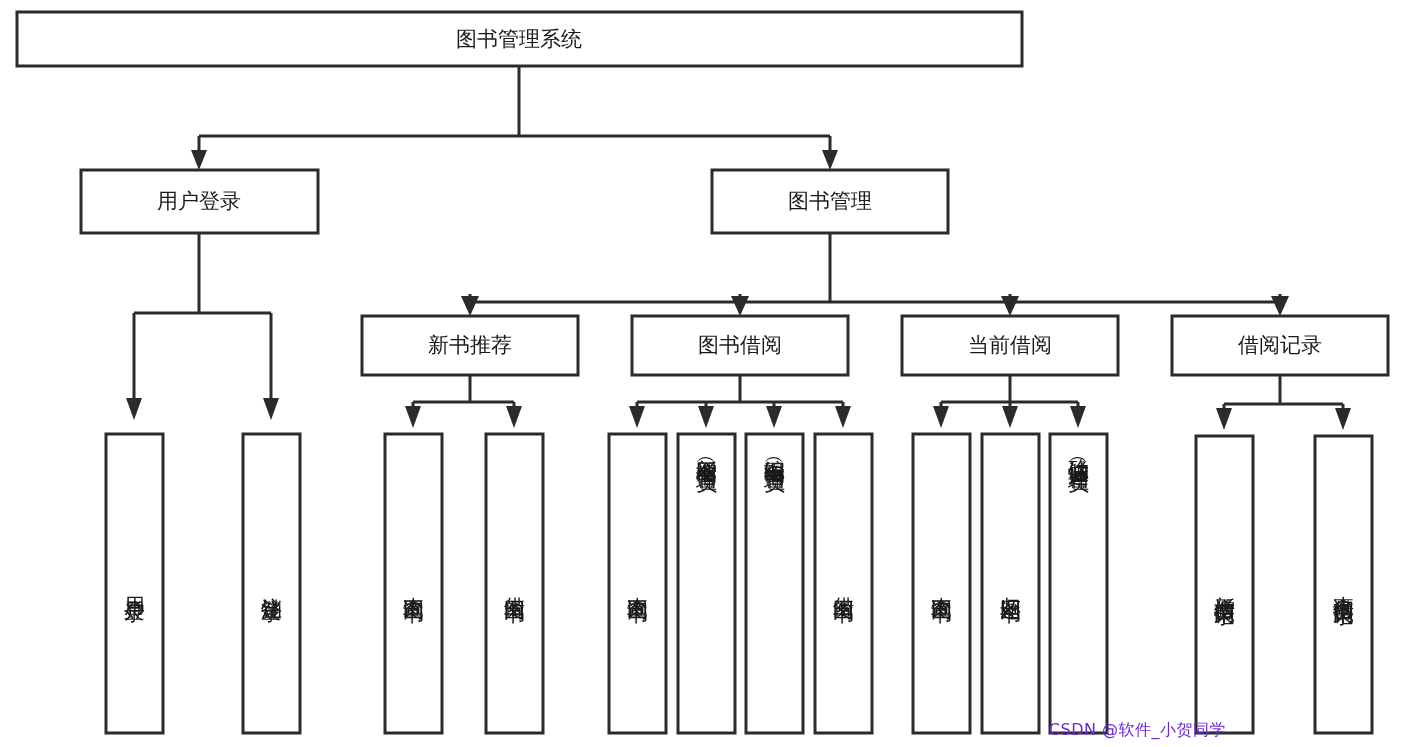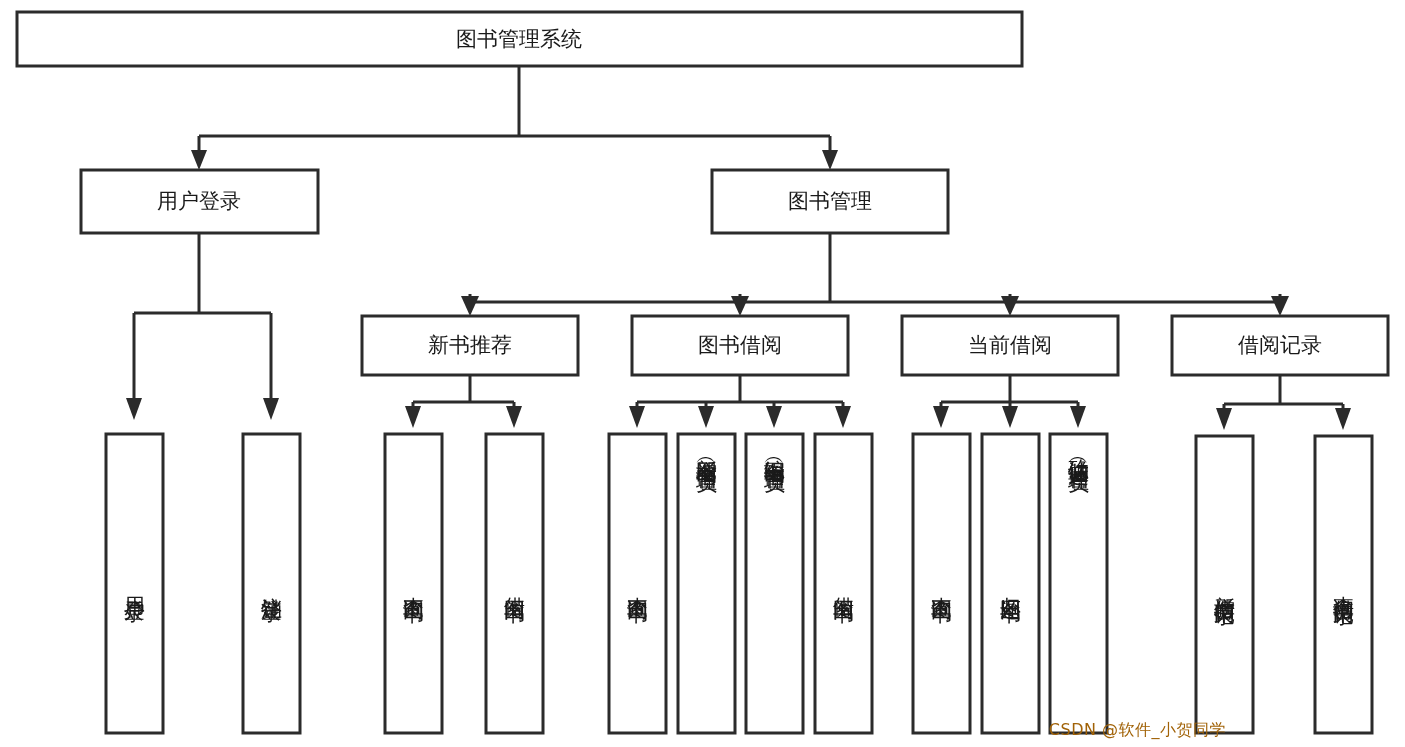--- a/index.html
+++ b/index.html
@@ -10,21 +10,21 @@
   .node-rect{fill:#ffffff;stroke:#2b2b2b;stroke-width:3;}
   .edge{stroke:#2b2b2b;stroke-width:3;fill:none;}
   .arrow-head{fill:#2b2b2b;stroke:none;}
   .node-label{fill:#1a1a1a;font-family:"DejaVu Sans","Liberation Sans",sans-serif;
               font-size:21px;text-anchor:middle;dominant-baseline:middle;}
   .leaf-label{position:absolute;display:flex;align-items:center;justify-content:center;
               writing-mode:vertical-rl;text-orientation:upright;
               font-family:"DejaVu Sans","Liberation Sans",sans-serif;
               font-size:21px;line-height:1.05;letter-spacing:2px;color:#1a1a1a;
               white-space:nowrap;pointer-events:none;}
-  #watermark{position:absolute;right:8px;bottom:6px;font-size:16px;color:#a16207;
+  #watermark{position:absolute;right:8px;bottom:6px;font-size:16px;color:#6d28d9;
              font-family:"DejaVu Sans","Liberation Sans",sans-serif;letter-spacing:.5px;}
 </style>
 </head>
 <body>
 
 <div id="stage">
 
   <svg id="diagram" viewBox="0 0 1405 747">
     <defs></defs>
 

